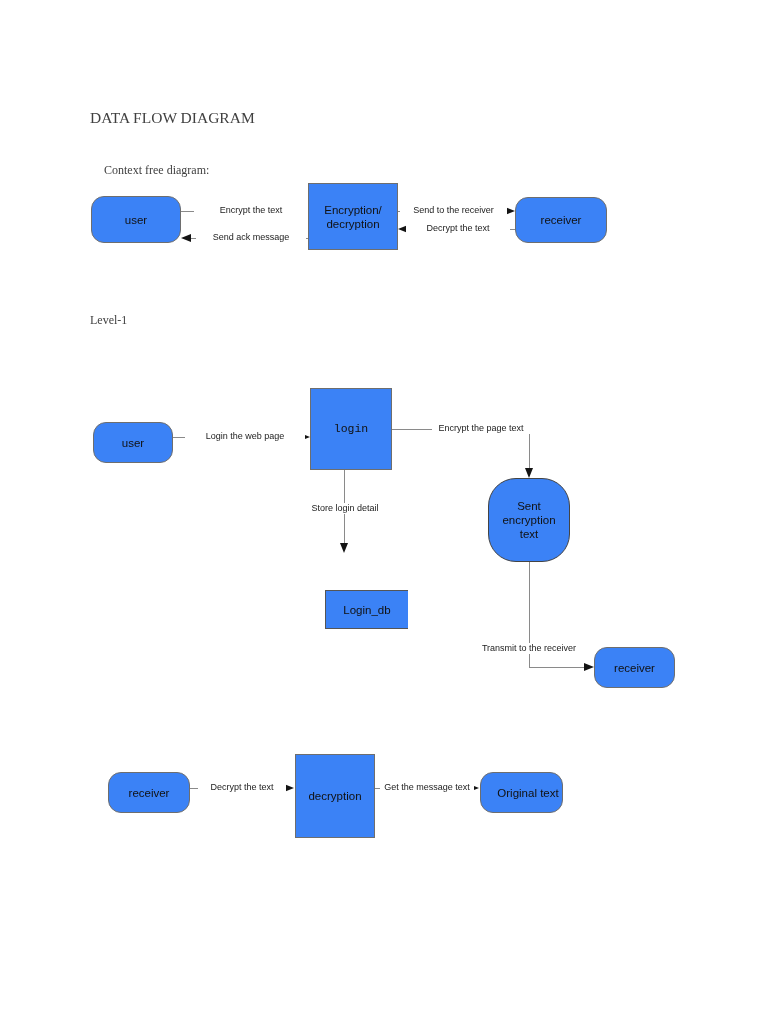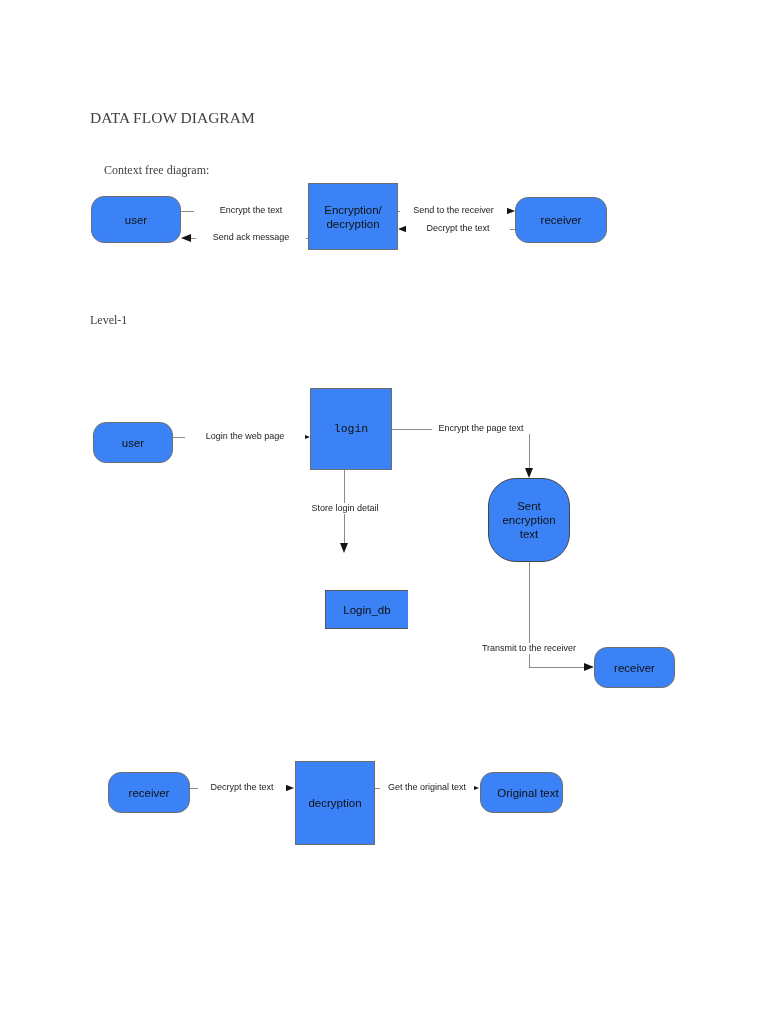--- a/index.html
+++ b/index.html
@@ -25,21 +25,21 @@
   #ctx-process{left:308px;top:183px;width:90px;height:67px;padding:0 6px;}
   #ctx-receiver{left:515px;top:197px;width:92px;height:46px;}
 
   #l1-user{left:93px;top:422px;width:80px;height:41px;}
   #l1-login{left:310px;top:388px;width:82px;height:82px;font-family:Liberation Mono, monospace;}
   #l1-sent{left:488px;top:478px;width:82px;height:84px;border-color:#444;padding:0 10px;border-radius:28px;}
   #l1-logindb{left:325px;top:554px;width:83px;height:39px;margin-top:36px;}
   #l1-receiver{left:594px;top:647px;width:81px;height:41px;}
 
   #b-receiver{left:108px;top:772px;width:82px;height:41px;}
-  #b-process{left:295px;top:754px;width:80px;height:84px;margin-top:7px;}
+  #b-process{left:295px;top:754px;width:80px;height:84px;}
   #b-original{left:480px;top:772px;width:83px;height:41px;padding-left:13px;}
 
   
   .hline{position:absolute;height:1px;background:#8a8a8a;}
   .vline{position:absolute;width:1px;background:#8a8a8a;}
 
   
   .ah{position:absolute;width:0;height:0;}
   .ah.r{border-top:4px solid transparent;border-bottom:4px solid transparent;border-left:10px solid #141414;}
   .ah.l{border-top:4px solid transparent;border-bottom:4px solid transparent;border-right:10px solid #141414;}
@@ -148,16 +148,16 @@
     <div class="entity" id="b-receiver">receiver</div>
     <div class="process" id="b-process">decryption</div>
     <div class="entity" id="b-original">Original text</div>
 
     <div class="hline" id="b-e9-line"></div>
     <div class="ah r" id="b-e9-ah"></div>
     <div class="elabel" id="b-e9-label">Decrypt the text</div>
 
     <div class="hline" id="b-e10-line"></div>
     <div class="ah r" id="b-e10-ah"></div>
-    <div class="elabel" id="b-e10-label">Get the original text</div>
+    <div class="elabel" id="b-e10-label">Get the message text</div>
   </div>
 
 </div>
 
 </body></html>

